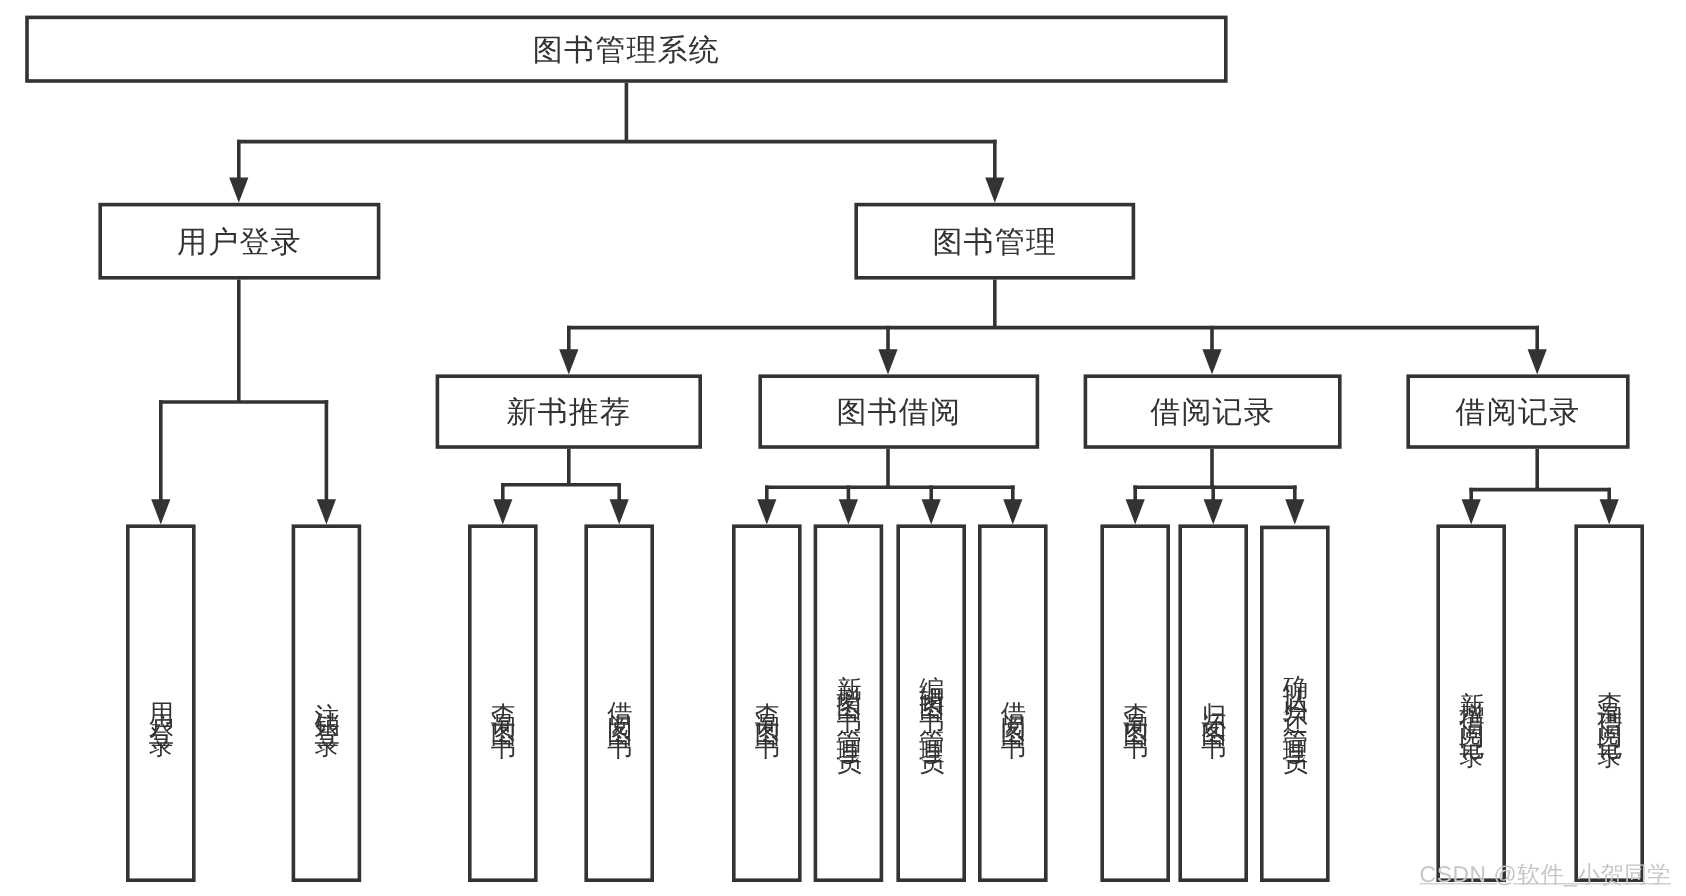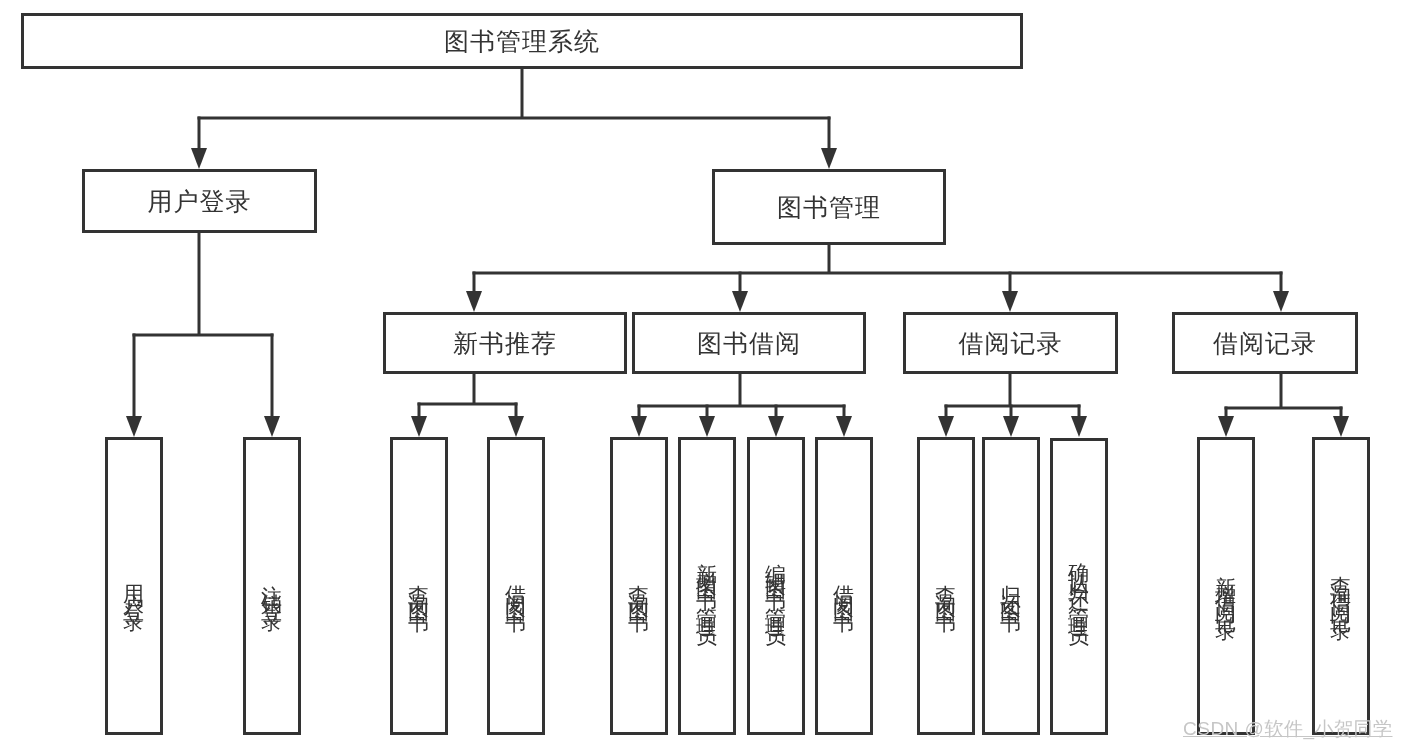--- a/index.html
+++ b/index.html
@@ -93,25 +93,25 @@
   </g>
 </svg>
 
 <div class="box h" style="left:21px;top:13px;width:1002px;height:56px">
   <span>图书管理系统</span>
 </div>
 
 <div class="box h" style="left:82px;top:169px;width:235px;height:64px">
   <span>用户登录</span>
 </div>
-<div class="box h" style="left:712px;top:169px;width:234px;height:76px">
+<div class="box h" style="left:712px;top:169px;width:234px;height:64px">
   <span>图书管理</span>
 </div>
 
-<div class="box h" style="left:383px;top:312px;width:244px;height:62px">
+<div class="box h" style="left:363px;top:312px;width:222px;height:62px">
   <span>新书推荐</span>
 </div>
 <div class="box h" style="left:632px;top:312px;width:234px;height:62px">
   <span>图书借阅</span>
 </div>
 <div class="box h" style="left:903px;top:312px;width:215px;height:62px">
   <span>借阅记录</span>
 </div>
 <div class="box h" style="left:1172px;top:312px;width:186px;height:62px">
   <span>借阅记录</span>

